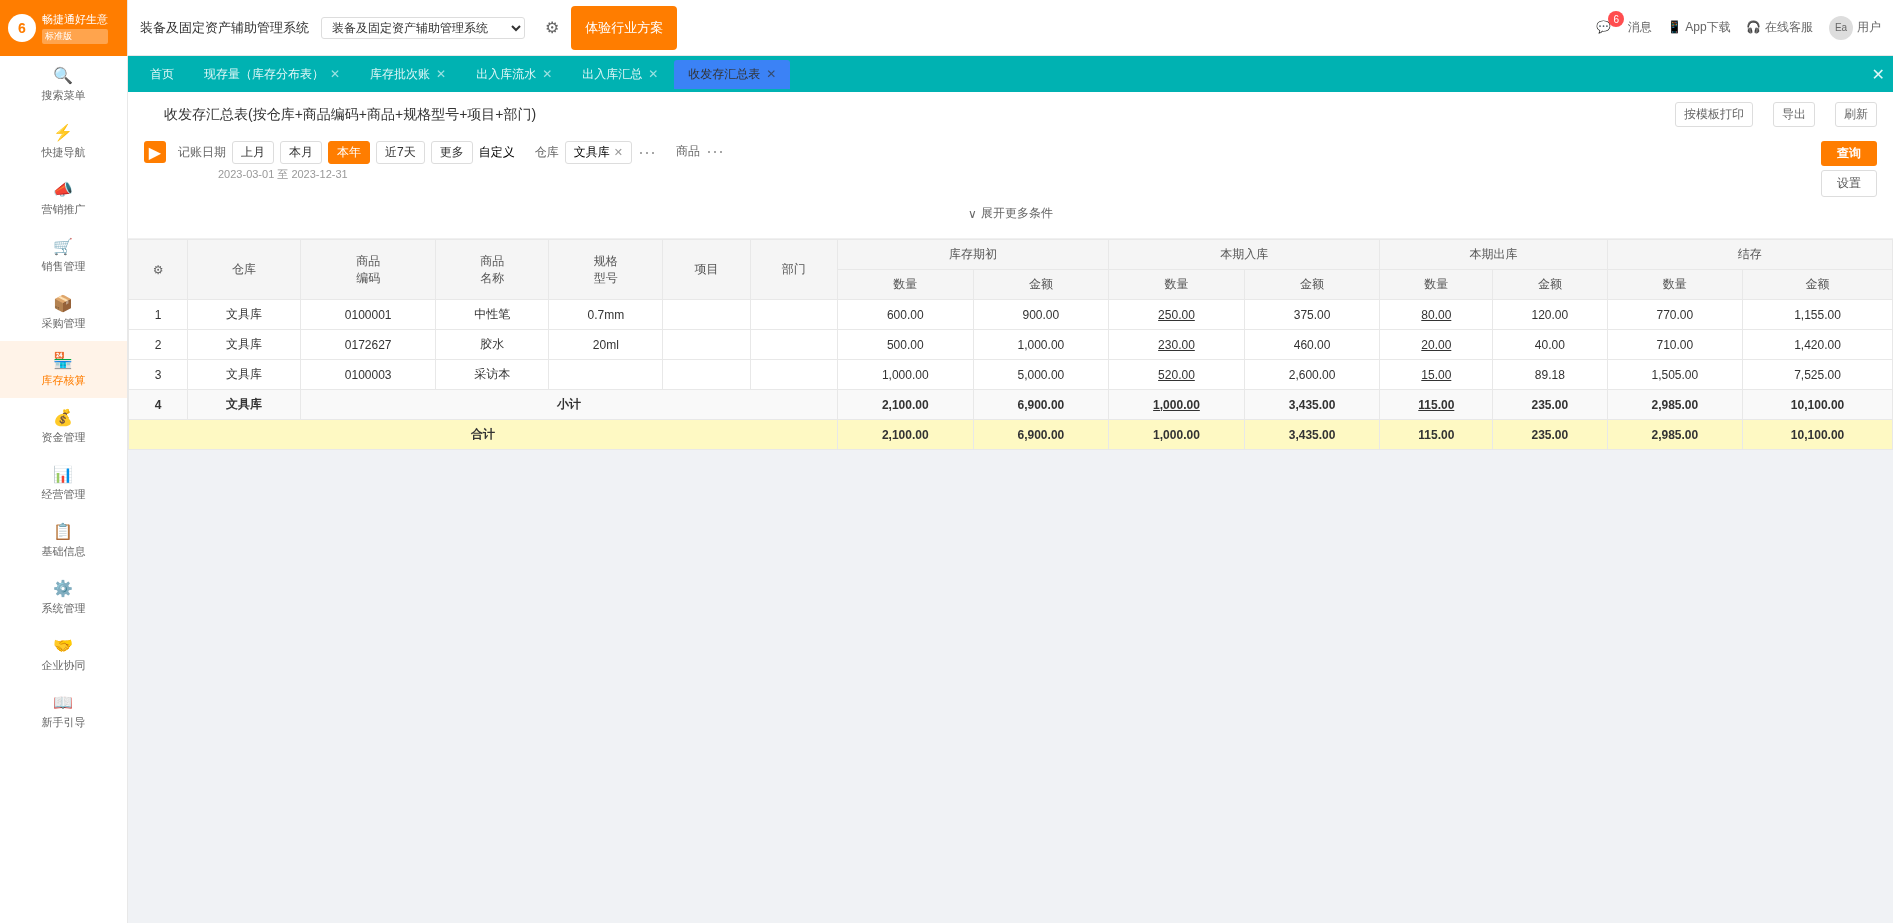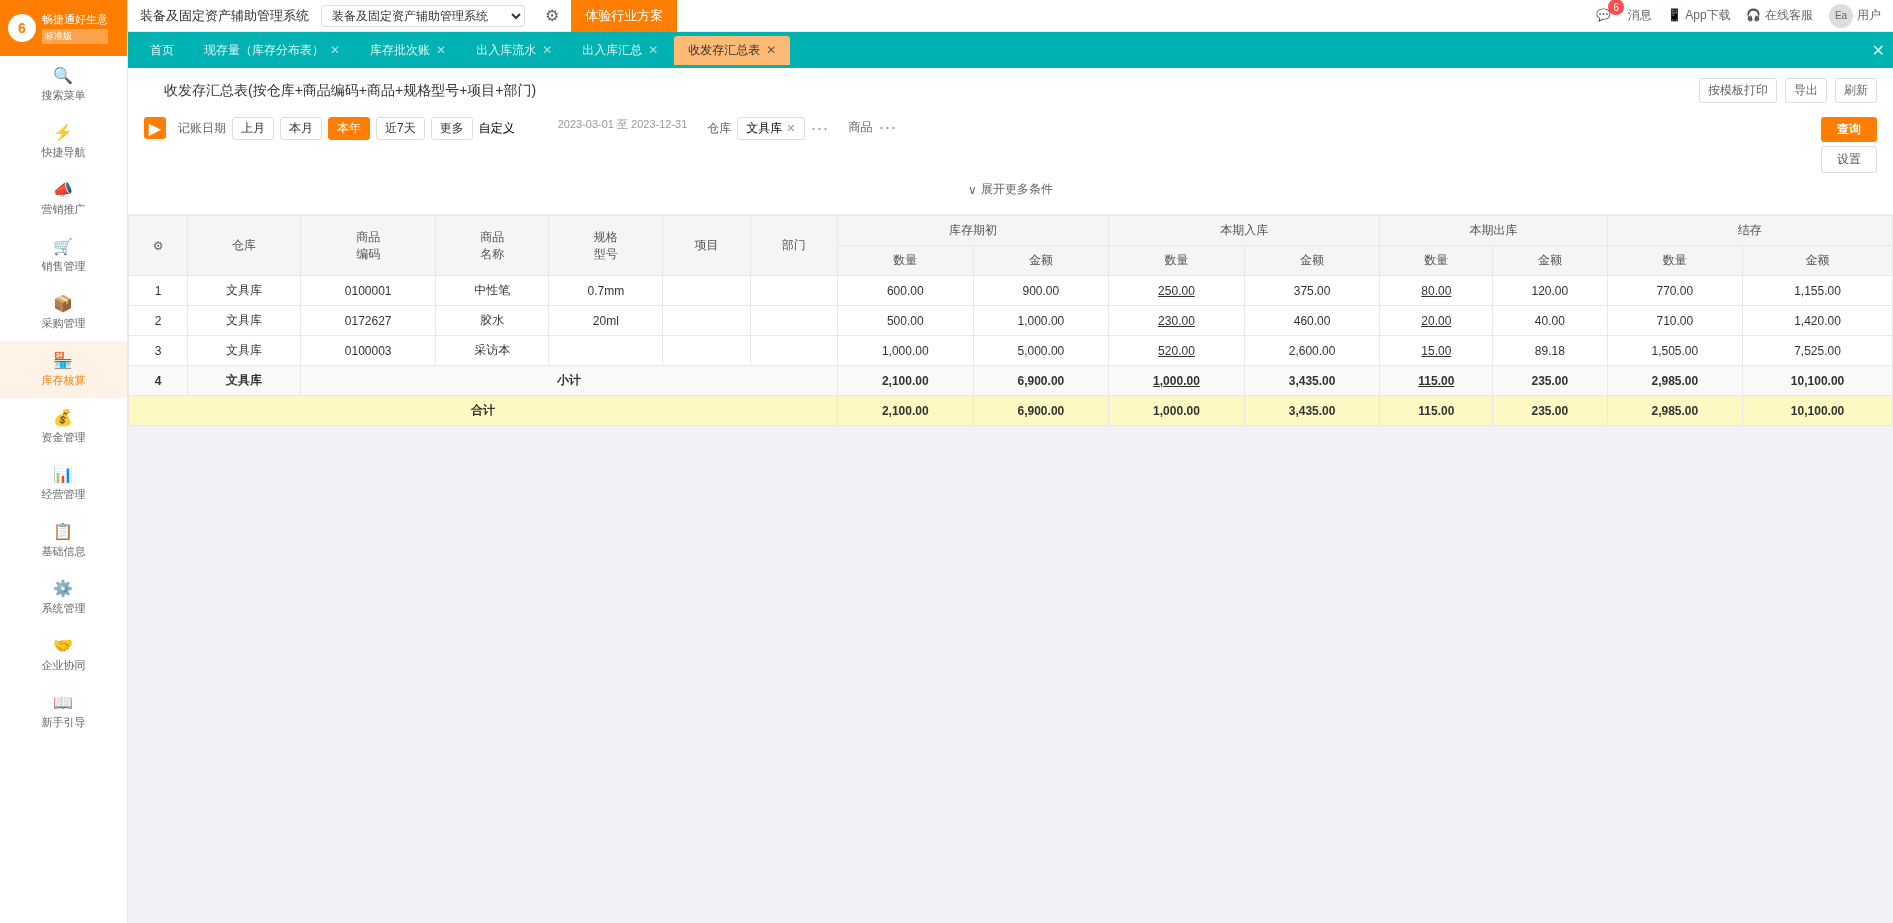--- a/index.html
+++ b/index.html
@@ -12,33 +12,33 @@
     .sidebar-logo-text { color: #fff; font-size: 11px; line-height: 1.3; }
     .sidebar-logo-badge { background: rgba(255,255,255,0.3); color: #fff; font-size: 9px; padding: 1px 3px; border-radius: 2px; margin-top: 2px; }
     .sidebar-item { display: flex; flex-direction: column; align-items: center; padding: 10px 4px; cursor: pointer; color: #666; gap: 3px; font-size: 11px; }
     .sidebar-item.active { background: #fff3e8; color: #ff7d00; }
     .sidebar-item-icon { font-size: 16px; }
 
     
     .main { flex: 1; display: flex; flex-direction: column; overflow: hidden; }
 
     
-    .topbar { height: 32px; background: #fff; border-bottom: 1px solid #e8e8e8; display: flex; align-items: center; padding: 0 12px; gap: 12px; justify-content: space-between; }
+    .topbar { height: 56px; background: #fff; border-bottom: 1px solid #e8e8e8; display: flex; align-items: center; padding: 0 12px; gap: 12px; justify-content: space-between; }
     .topbar-select { border: 1px solid #ddd; border-radius: 3px; padding: 2px 20px 2px 6px; font-size: 12px; color: #333; background: #fff; cursor: pointer; }
     .topbar-gear { color: #666; font-size: 16px; cursor: pointer; margin-left: 8px; }
     .topbar-btn { background: #ff7d00; color: #fff; border: none; border-radius: 4px; padding: 13px 14px; font-size: 13px; cursor: pointer; }
     .topbar-right { display: flex; align-items: center; gap: 16px; color: #666; font-size: 12px; }
     .topbar-badge { background: #ff4d4f; color: #fff; border-radius: 50%; width: 16px; height: 16px; font-size: 10px; display: inline-flex; align-items: center; justify-content: center; margin-left: -6px; margin-top: -8px; vertical-align: top; }
     .topbar-user { display: flex; align-items: center; gap: 4px; }
     .topbar-user-avatar { width: 24px; height: 24px; background: #ddd; border-radius: 50%; display: flex; align-items: center; justify-content: center; font-size: 10px; color: #666; overflow: hidden; }
 
     
     .tabs { height: 36px; background: #00b2b2; display: flex; align-items: center; padding: 0 8px; gap: 2px; }
     .tab { display: flex; align-items: center; gap: 6px; padding: 6px 14px; color: #e0f7f7; font-size: 12px; cursor: pointer; border-radius: 3px 3px 0 0; position: relative; }
-    .tab.active { background: #fdba74; color: #333; }
+    .tab.active { background: #3b82f6; color: #333; }
     .tab-close { font-size: 12px; color: inherit; opacity: 0.7; }
     .tabs-close-all { margin-left: auto; color: #e0f7f7; font-size: 16px; cursor: pointer; }
 
     
     .content { flex: 1; overflow-y: auto; background: #f0f2f5; padding: 0; }
     .page { background: #fff; margin: 0; }
     .page-title { font-size: 14px; color: #333; font-weight: 500; padding-left: 20px; }
     .page-action-btn { display: flex; align-items: center; gap: 4px; color: #666; font-size: 12px; cursor: pointer; border: 1px solid #ddd; border-radius: 3px; padding: 3px 8px; background: #fff; }
     .filter-date-btn { padding: 2px 8px; border: 1px solid #ddd; border-radius: 3px; font-size: 12px; cursor: pointer; background: #fff; color: #333; }
     .filter-date-btn.active { background: #ff7d00; color: #fff; border-color: #ff7d00; }
@@ -51,21 +51,21 @@
     .table-wrap { overflow-x: auto; background: #fff; }
     table { width: 100%; border-collapse: collapse; font-size: 12px; }
     thead tr th { background: #f5f5f5; border: 1px solid #e8e8e8; padding: 6px 8px; color: #555; font-weight: 500; text-align: center; white-space: nowrap; }
     tbody tr td { border: 1px solid #e8e8e8; padding: 6px 8px; color: #333; text-align: center; white-space: nowrap; }
     tbody tr.subtotal td { font-weight: bold; background: #f9f9f9; }
     .underline { text-decoration: underline; cursor: pointer; }
     tfoot tr td { border: 1px solid #e8e8e8; padding: 6px 8px; color: #333; text-align: center; font-weight: bold; background: #fef9c3; white-space: nowrap; }
     .th-gear { cursor: pointer; color: #666; }
 
     .page-header-row { display: flex; align-items: center; justify-content: space-between; padding: 10px 16px 6px; }
-    .right-actions { display: flex; gap: 8px; align-items: center; }
+    .right-actions { display: flex; gap: 20px; align-items: center; }
 
     .filter-section { padding: 8px 16px; background: #fff; border-bottom: 1px solid #f0f0f0; }
     .filter-main { display: flex; align-items: flex-start; gap: 0; }
     .filter-toggle { background: #ff7d00; color: #fff; border: none; border-radius: 3px; width: 22px; height: 22px; cursor: pointer; font-size: 16px; display: flex; align-items: center; justify-content: center; margin-right: 12px; flex-shrink: 0; }
     .filter-fields { flex: 1; display: flex; align-items: flex-start; gap: 20px; }
     .filter-actions { display: flex; flex-direction: column; gap: 4px; margin-left: auto; }
     .btn-query { background: #ff7d00; color: #fff; border: none; border-radius: 3px; padding: 4px 16px; cursor: pointer; font-size: 12px; font-weight: bold; }
     .btn-settings { background: #fff; color: #555; border: 1px solid #ddd; border-radius: 3px; padding: 4px 12px; cursor: pointer; font-size: 12px; }
     .expand-row { text-align: center; padding: 4px; }
   </style>
@@ -203,21 +203,21 @@
           <button class="page-action-btn">导出</button>
           <button class="page-action-btn">刷新</button>
         </div>
       </div>
 
       <div class="filter-section">
         <div class="filter-main">
           <button class="filter-toggle">▶</button>
           <div class="filter-fields">
 
-            <div style="display:flex;flex-direction:row;gap:3px;">
+            <div style="display:flex;flex-direction:column;gap:3px;">
               <div style="display:flex;align-items:center;gap:6px;">
                 <span style="color:#666;white-space:nowrap;">记账日期</span>
                 <button class="filter-date-btn">上月</button>
                 <button class="filter-date-btn">本月</button>
                 <button class="filter-date-btn active">本年</button>
                 <button class="filter-date-btn">近7天</button>
                 <button class="filter-date-btn">更多</button>
                 <span style="color:#000000;font-size:12px;">自定义</span>
               </div>
               <div style="color:#999;font-size:11px;padding-left:40px;">2023-03-01 至 2023-12-31</div>

